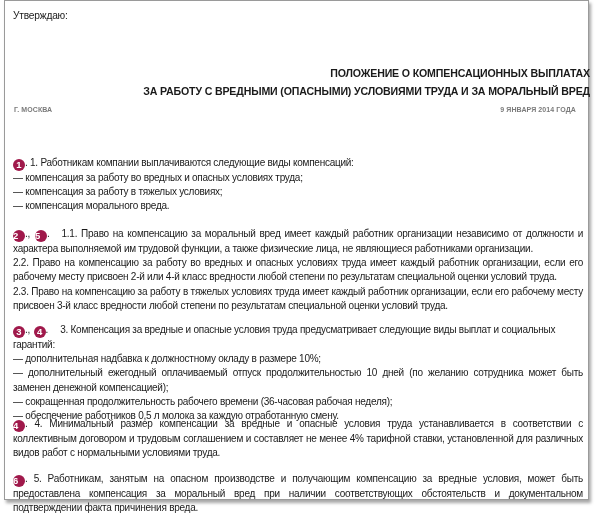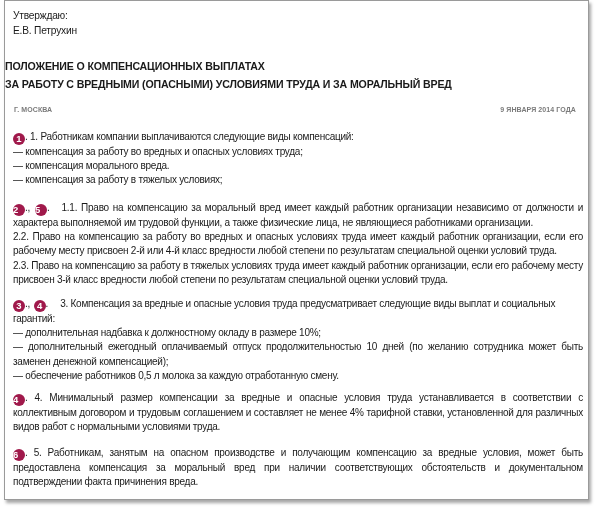--- a/index.html
+++ b/index.html
@@ -32,22 +32,22 @@
       left: 8px;
       top: 7px;
       font-size: 10.2px;
       line-height: 15px;
       letter-spacing: -0.2px;
     }
     .title {
       position: absolute;
       left: 0;
       width: 585px;
-      top: 56px;
-      text-align: left;
+      top: 63px;
+      text-align: right;
       font-weight: bold;
       font-size: 10.6px;
       line-height: 18px;
       letter-spacing: -0.15px;
     }
     .place-date {
       position: absolute;
       top: 105px;
       font-size: 7px;
       font-weight: bold;
@@ -57,20 +57,21 @@
     .place { left: 9px; }
     .date { right: 12px; }
     .section {
       position: absolute;
       left: 8px;
       width: 570px;
       font-size: 10px;
       line-height: 14.2px;
       letter-spacing: -0.25px;
       color: #1a1a1a;
+      margin-top: 26px;
     }
     .section p {
       margin: 0;
     }
     .justify { text-align: justify; text-align-last: left; }
     .marker {
       display: inline-block;
       width: 12px;
       height: 12px;
       border-radius: 50%;
@@ -86,54 +87,54 @@
     .sep { margin-right: 1px; }
     .gap { display: inline-block; width: 12px; }
   </style>
 </head>
 <body>
 
 <div class="page">
 
   <div class="approval">
     <div>Утверждаю:</div>
-    <div>Е.В. Петрухин</div>
   </div>
 
   <div class="title">
     <div>ПОЛОЖЕНИЕ О КОМПЕНСАЦИОННЫХ ВЫПЛАТАХ</div>
     <div>ЗА РАБОТУ С ВРЕДНЫМИ (ОПАСНЫМИ) УСЛОВИЯМИ ТРУДА И ЗА МОРАЛЬНЫЙ ВРЕД</div>
   </div>
 
   <div class="place-date place">Г. МОСКВА</div>
   <div class="place-date date">9 ЯНВАРЯ 2014 ГОДА</div>
 
   <div class="section" style="top:129px;">
     <p>
       <span class="marker">1</span><span>. </span><span>1. Работникам компании выплачиваются следующие виды компенсаций:</span>
     </p>
     <p>— компенсация за работу во вредных и опасных условиях труда;</p>
+    <p>— компенсация за работу в тяжелых условиях;</p>
     <p>— компенсация морального вреда.</p>
-    <p>— компенсация за работу в тяжелых условиях;</p>
   </div>
 
   <div class="section justify" style="top:200px;">
     <p>
       <span class="marker">2</span><span class="sep">., </span><span class="marker">5</span><span>.</span><span class="gap"></span><span>1.1. Право на компенсацию за моральный вред имеет каждый работник организации независимо от должности и характера выполняемой им трудовой функции, а также физические лица, не являющиеся работниками организации.</span>
     </p>
     <p>2.2. Право на компенсацию за работу во вредных и опасных условиях труда имеет каждый работник организации, если его рабочему месту присвоен 2-й или 4-й класс вредности любой степени по результатам специальной оценки условий труда.</p>
     <p>2.3. Право на компенсацию за работу в тяжелых условиях труда имеет каждый работник организации, если его рабочему месту присвоен 3-й класс вредности любой степени по результатам специальной оценки условий труда.</p>
   </div>
 
   <div class="section" style="top:296px;">
     <p>
       <span class="marker">3</span><span class="sep">., </span><span class="marker">4</span><span>.</span><span class="gap"></span><span>3. Компенсация за вредные и опасные условия труда предусматривает следующие виды выплат и социальных гарантий:</span>
     </p>
     <p>— дополнительная надбавка к должностному окладу в размере 10%;</p>
     <p class="justify">— дополнительный ежегодный оплачиваемый отпуск продолжительностью 10 дней (по желанию сотрудника может быть заменен денежной компенсацией);</p>
+    <p>— сокращенная продолжительность рабочего времени (36-часовая рабочая неделя);</p>
     <p>— обеспечение работников 0,5 л молока за каждую отработанную смену.</p>
   </div>
 
   <div class="section justify" style="top:390px;">
     <p>
       <span class="marker">4</span><span>. </span><span>4. Минимальный размер компенсации за вредные и опасные условия труда устанавливается в соответствии с коллективным договором и трудовым соглашением и составляет не менее 4% тарифной ставки, установленной для различных видов работ с нормальными условиями труда.</span>
     </p>
   </div>
 
   <div class="section justify" style="top:445px;">

